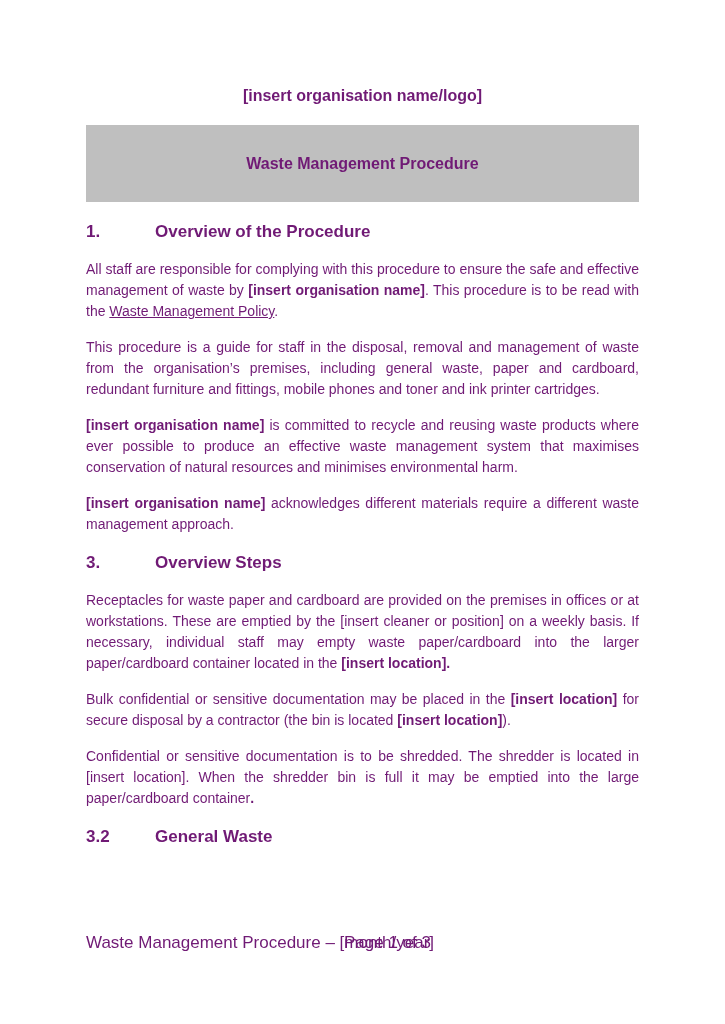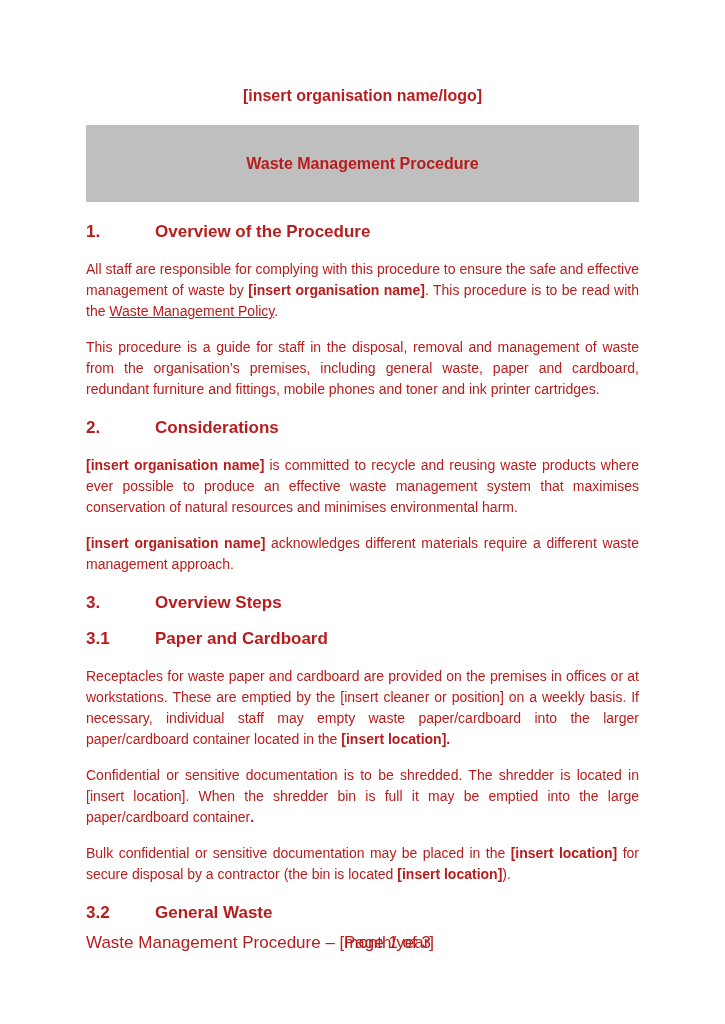--- a/index.html
+++ b/index.html
@@ -2,21 +2,21 @@
 <html><head>
 <meta charset="utf-8">
 <style>
   html, body { margin: 0; padding: 0; background: #ffffff; }
   .page {
     position: relative;
     width: 725px;
     height: 1024px;
     background: #ffffff;
     font-family: "Liberation Sans", sans-serif;
-    color: #b91c1c;
+    color: #701a75;
     overflow: hidden;
   }
   .content {
     position: absolute;
     left: 86px;
     top: 0;
     width: 553px;
   }
   .org-heading {
     margin-top: 86px;
@@ -82,41 +82,35 @@
     </div>
 
     <div class="heading first">
       <span class="hnum">1.</span><span>Overview of the Procedure</span>
     </div>
 
     <p><span>All staff are responsible for complying with this procedure to ensure the safe and effective management of waste by </span><b>[insert organisation name]</b><span>. This procedure is to be read with the </span><span class="uline">Waste Management Policy</span><span>.</span></p>
 
     <p><span>This procedure is a guide for staff in the disposal, removal and management of waste from the organisation’s premises, including general waste, paper and cardboard, redundant furniture and fittings, mobile phones and toner and ink printer cartridges.</span></p>
 
-    <div class="heading">
-      <span class="hnum">2.</span><span>Considerations</span>
-    </div>
 
     <p><b>[insert organisation name]</b><span> is committed to recycle and reusing waste products where ever possible to produce an effective waste management system that maximises conservation of natural resources and minimises environmental harm.</span></p>
 
     <p><b>[insert organisation name]</b><span> acknowledges different materials require a different waste management approach.</span></p>
 
     <div class="heading">
       <span class="hnum">3.</span><span>Overview Steps</span>
     </div>
 
-    <div class="heading">
-      <span class="hnum">3.1</span><span>Paper and Cardboard</span>
-    </div>
 
     <p><span>Receptacles for waste paper and cardboard are provided on the premises in offices or at workstations. These are emptied by the [insert cleaner or position] on a weekly basis. If necessary, individual staff may empty waste paper/cardboard into the larger paper/cardboard container located in the </span><b>[insert location].</b></p>
 
+    <p><span>Bulk confidential or sensitive documentation may be placed in the </span><b>[insert location]</b><span> for secure disposal by a contractor (the bin is located </span><b>[insert location]</b><span>).</span></p>
+
     <p><span>Confidential or sensitive documentation is to be shredded. The shredder is located in [insert location]. When the shredder bin is full it may be emptied into the large paper/cardboard container</span><b>.</b></p>
-
-    <p><span>Bulk confidential or sensitive documentation may be placed in the </span><b>[insert location]</b><span> for secure disposal by a contractor (the bin is located </span><b>[insert location]</b><span>).</span></p>
 
     <div class="heading">
       <span class="hnum">3.2</span><span>General Waste</span>
     </div>
 
   </div>
 
   <div class="footer">
     <span class="footer-left">Waste Management Procedure – [month/year]</span><span>Page 1 of 3</span>
   </div>

